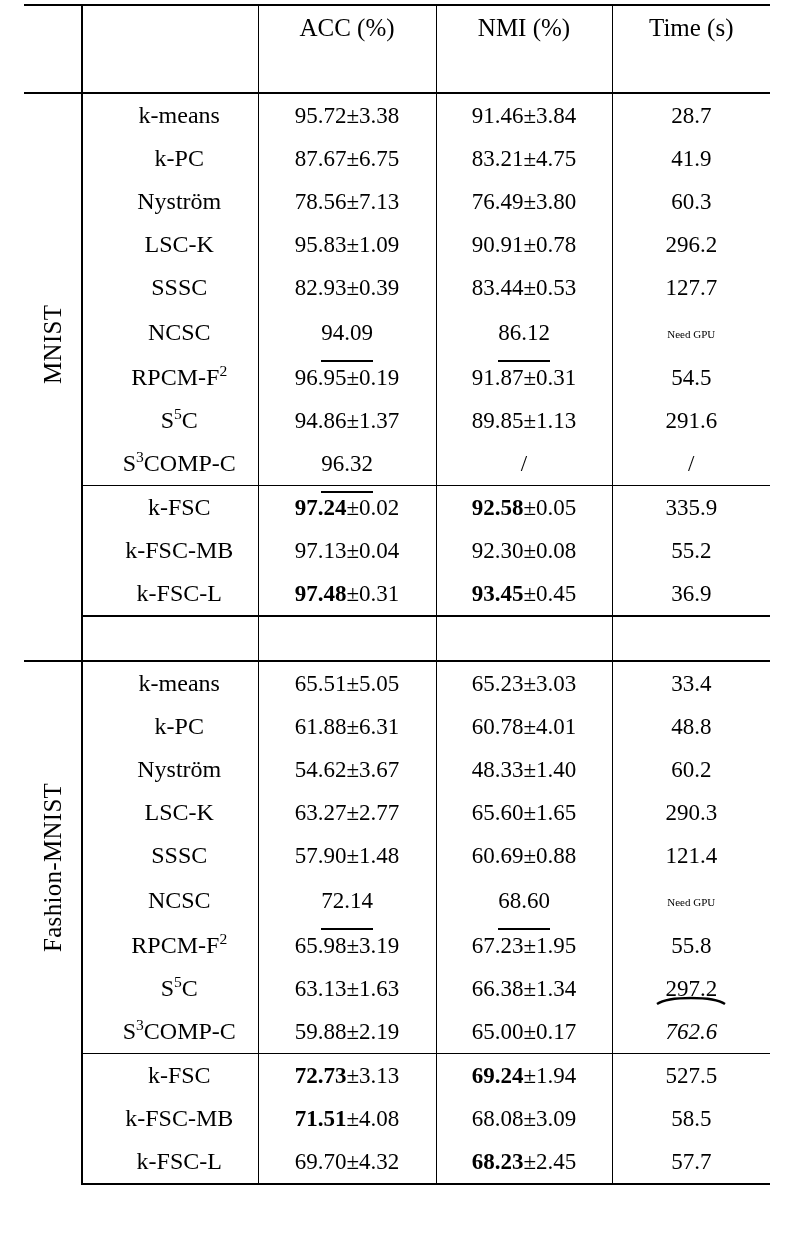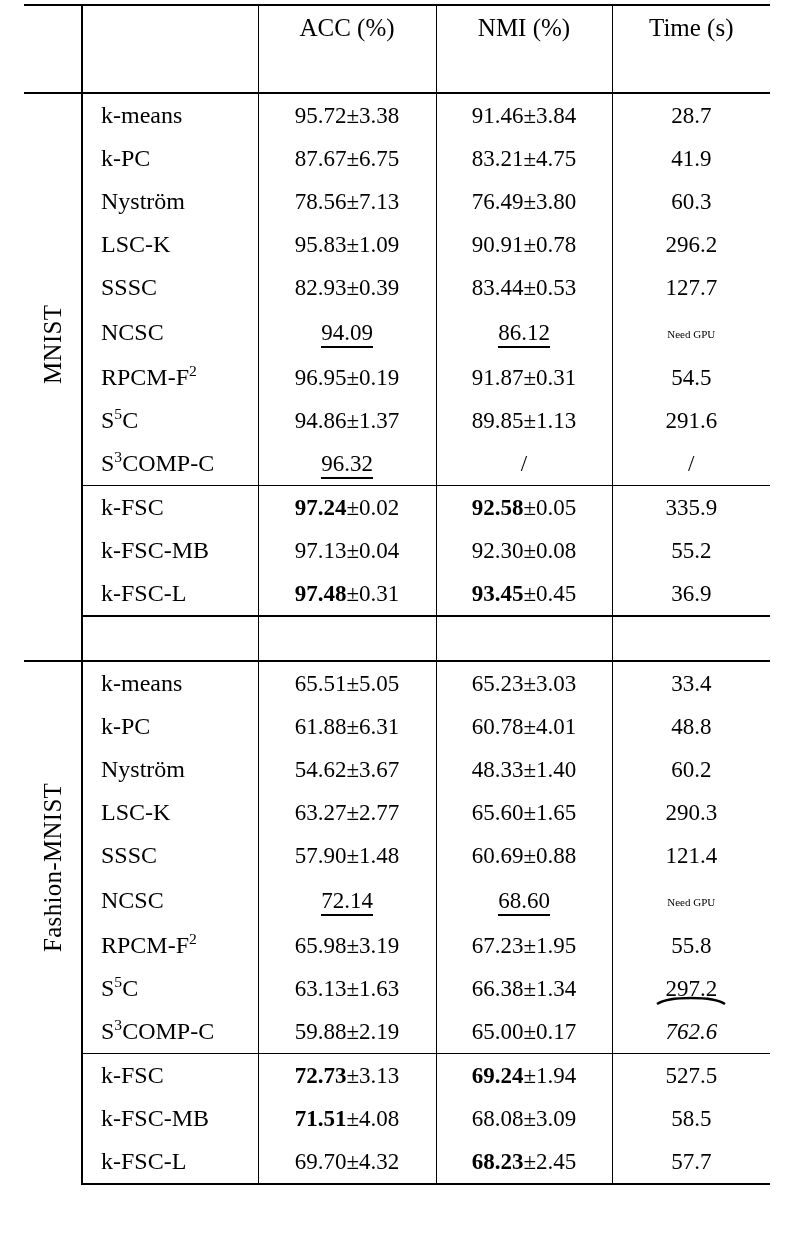--- a/index.html
+++ b/index.html
@@ -72,38 +72,38 @@
   td.vline-r-thin { border-right: 1.6px solid #000; }
 
   
   .hdr {
     text-align: center;
     height: 52px;
     line-height: 52px;
     font-size: 25px;
   }
   .method {
-    text-align: left;
+    text-align: center;
     padding-left: 18px !important;
     font-size: 24px;
     white-space: nowrap;
   }
   .val {
     text-align: center;
     font-size: 23px;
     white-space: nowrap;
   }
   .small {
     font-size: 11px;
   }
   b.bnum { font-weight: bold; }
   u.unum {
     text-decoration: none;
     border-bottom: 2.2px solid #000;
-    padding-bottom: 1px;
+    padding-bottom: 15px;
   }
 
   
   td.dsetcell {
     vertical-align: middle;
     text-align: center;
     position: relative;
   }
   .rotlabel {
     display: block;

